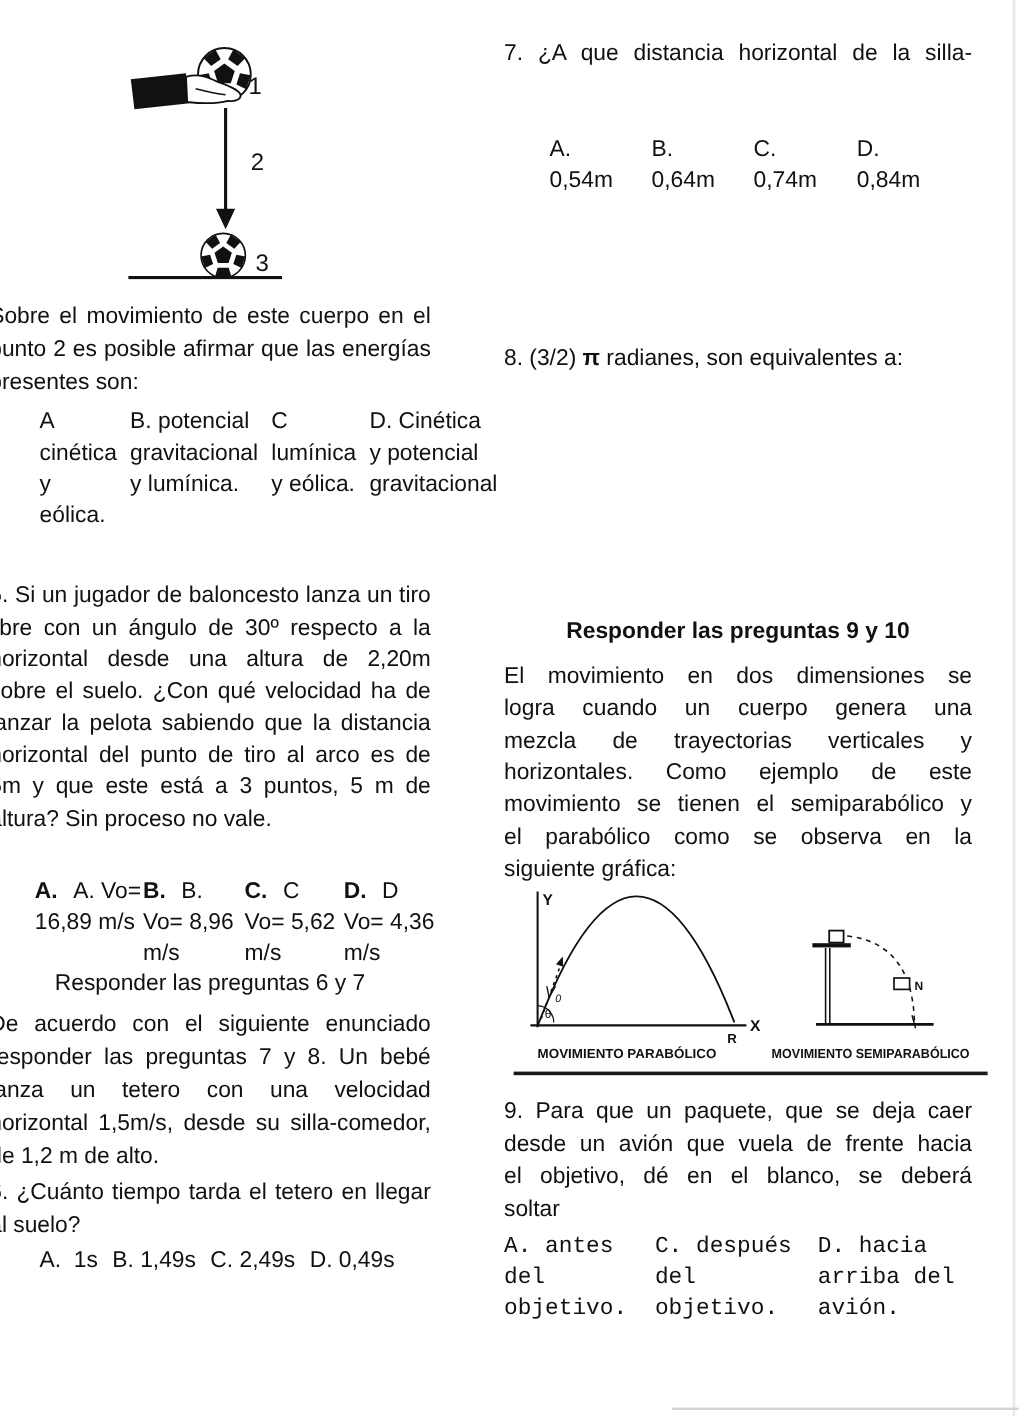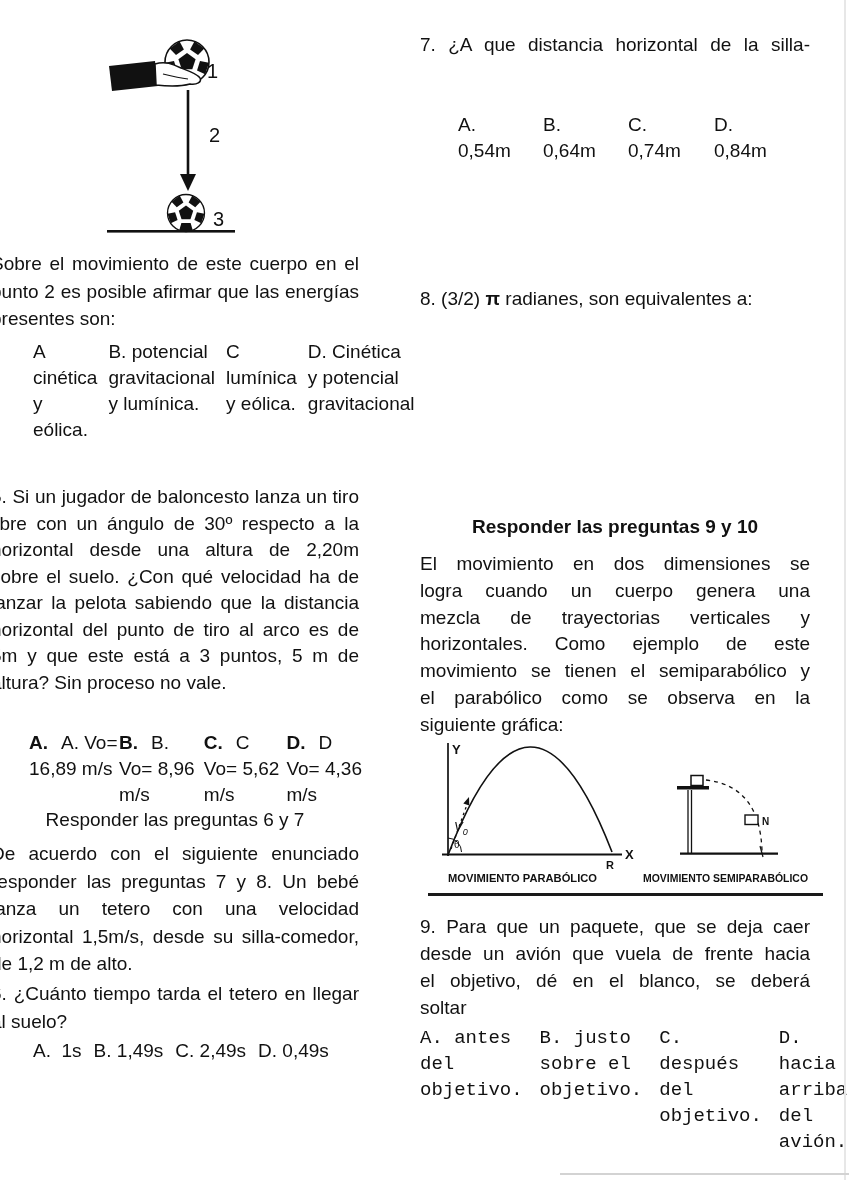--- a/index.html
+++ b/index.html
@@ -162,20 +162,19 @@
 
   <div class="sec" style="left:420px;top:913px;width:390px;line-height:27px;">
       <div class="jline">9. Para que un paquete, que se deja caer</div>
       <div class="jline">desde un avión que vuela de frente hacia</div>
       <div class="jline">el objetivo, dé en el blanco, se deberá</div>
       <div class="jline jlast">soltar</div>
     </div>
 
   <div class="sec opts gap11h" style="left:420px;top:1025px;width:390px;">
       <div class="opt">A. antes del objetivo.</div>
-      <div class="opt">B. justo sobre el objetivo.</div>
       <div class="opt">C. después del objetivo.</div>
       <div class="opt">D. hacia arriba del avión.</div>
     </div>
 
   <div class="edgeline" style="left:844px;top:0;width:2px;height:1180px;"></div>
   <div class="softline" style="left:560px;top:1173px;width:289px;height:2px;"></div>
 </div>
 
 </body></html>

